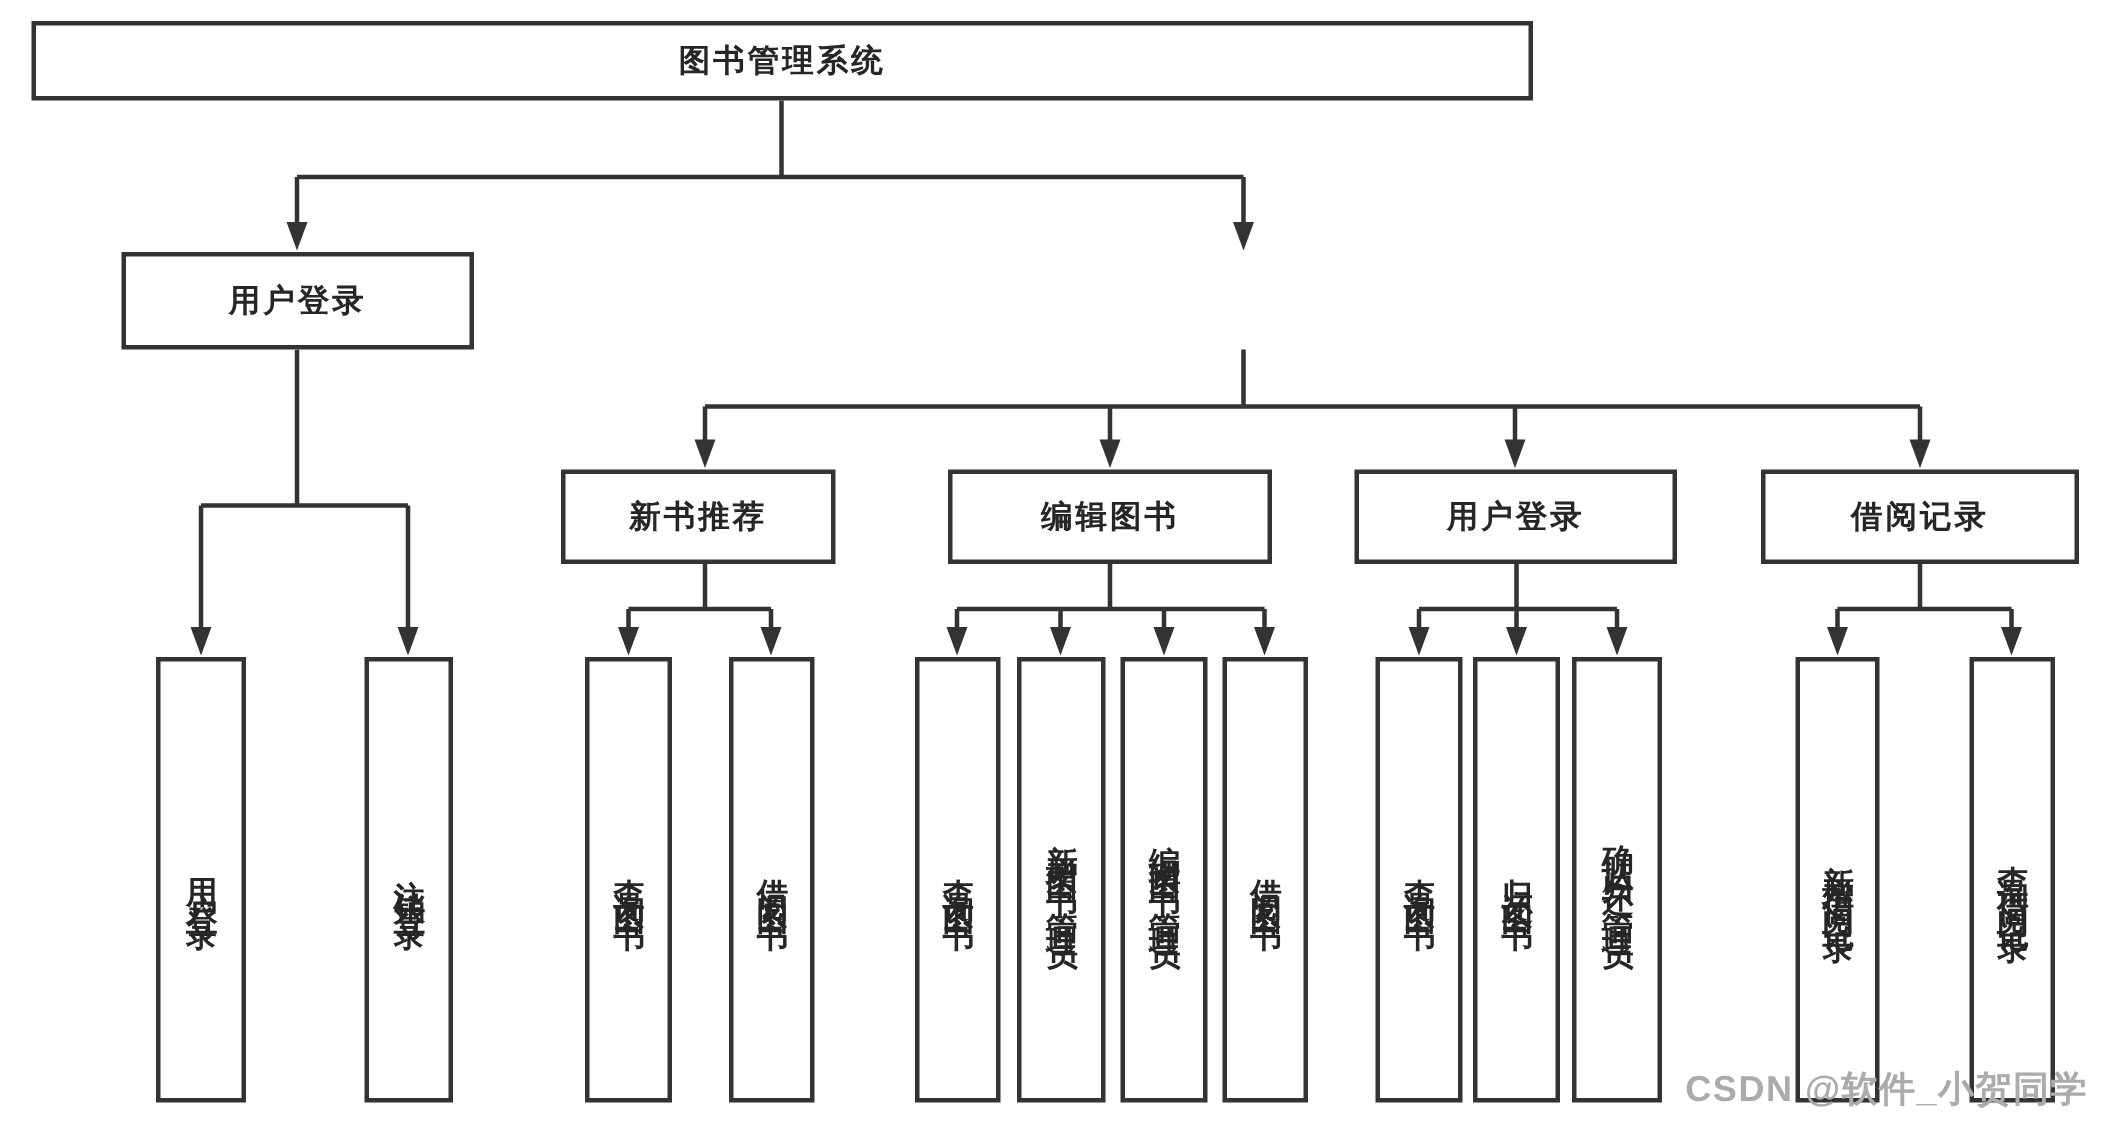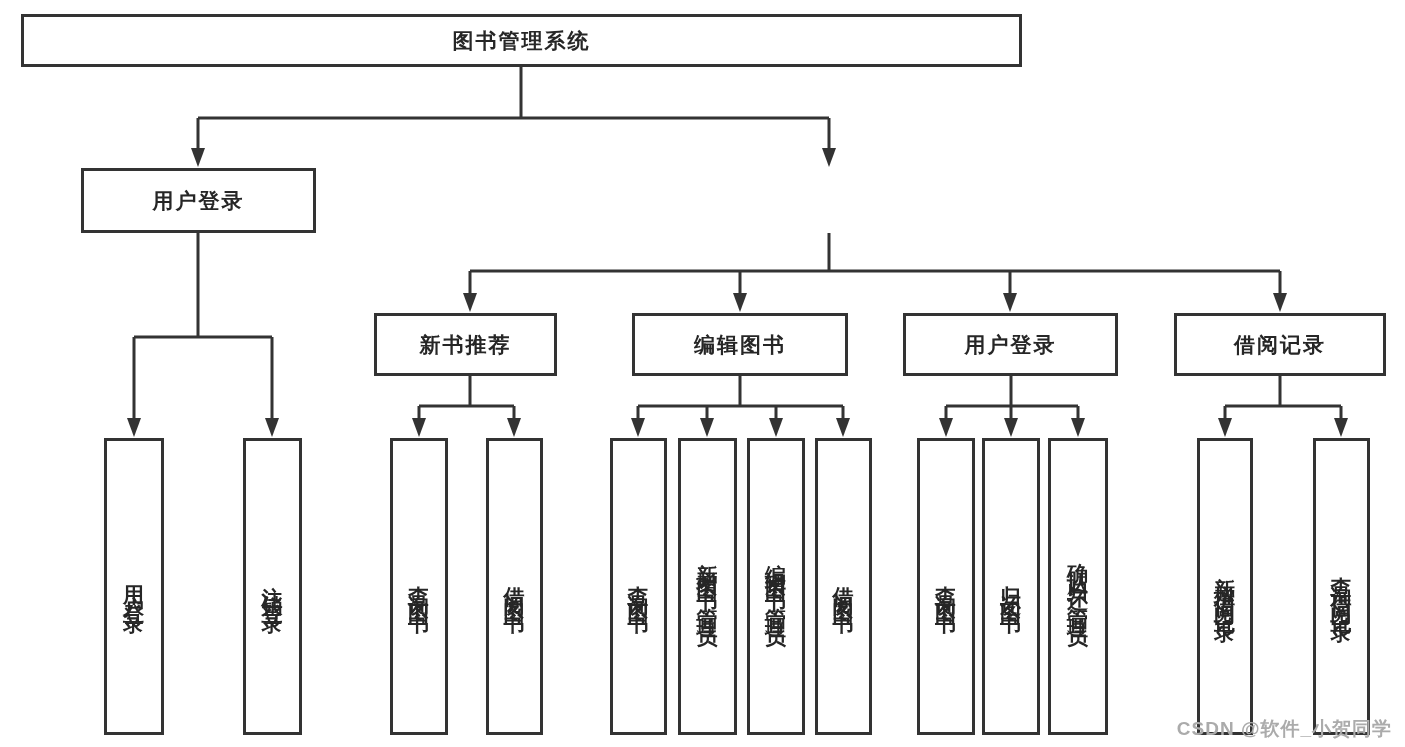--- a/index.html
+++ b/index.html
@@ -64,21 +64,21 @@
     writing-mode: vertical-rl;
     text-orientation: mixed;
     font-size: 21px;
     letter-spacing: 9px;
     line-height: 1;
   }
   .watermark {
     position: absolute;
     right: 13px;
     bottom: 5px;
-    font-size: 19px;
+    font-size: 24px;
     color: var(--wm, #ababab);
     letter-spacing: 1px;
     white-space: nowrap;
     z-index: 5;
   }
 </style>
 </head>
 <body>
 
 <div class="stage" style="--line: #333333; --text: #262626; --wm: #ababab; --bg: #ffffff;">

